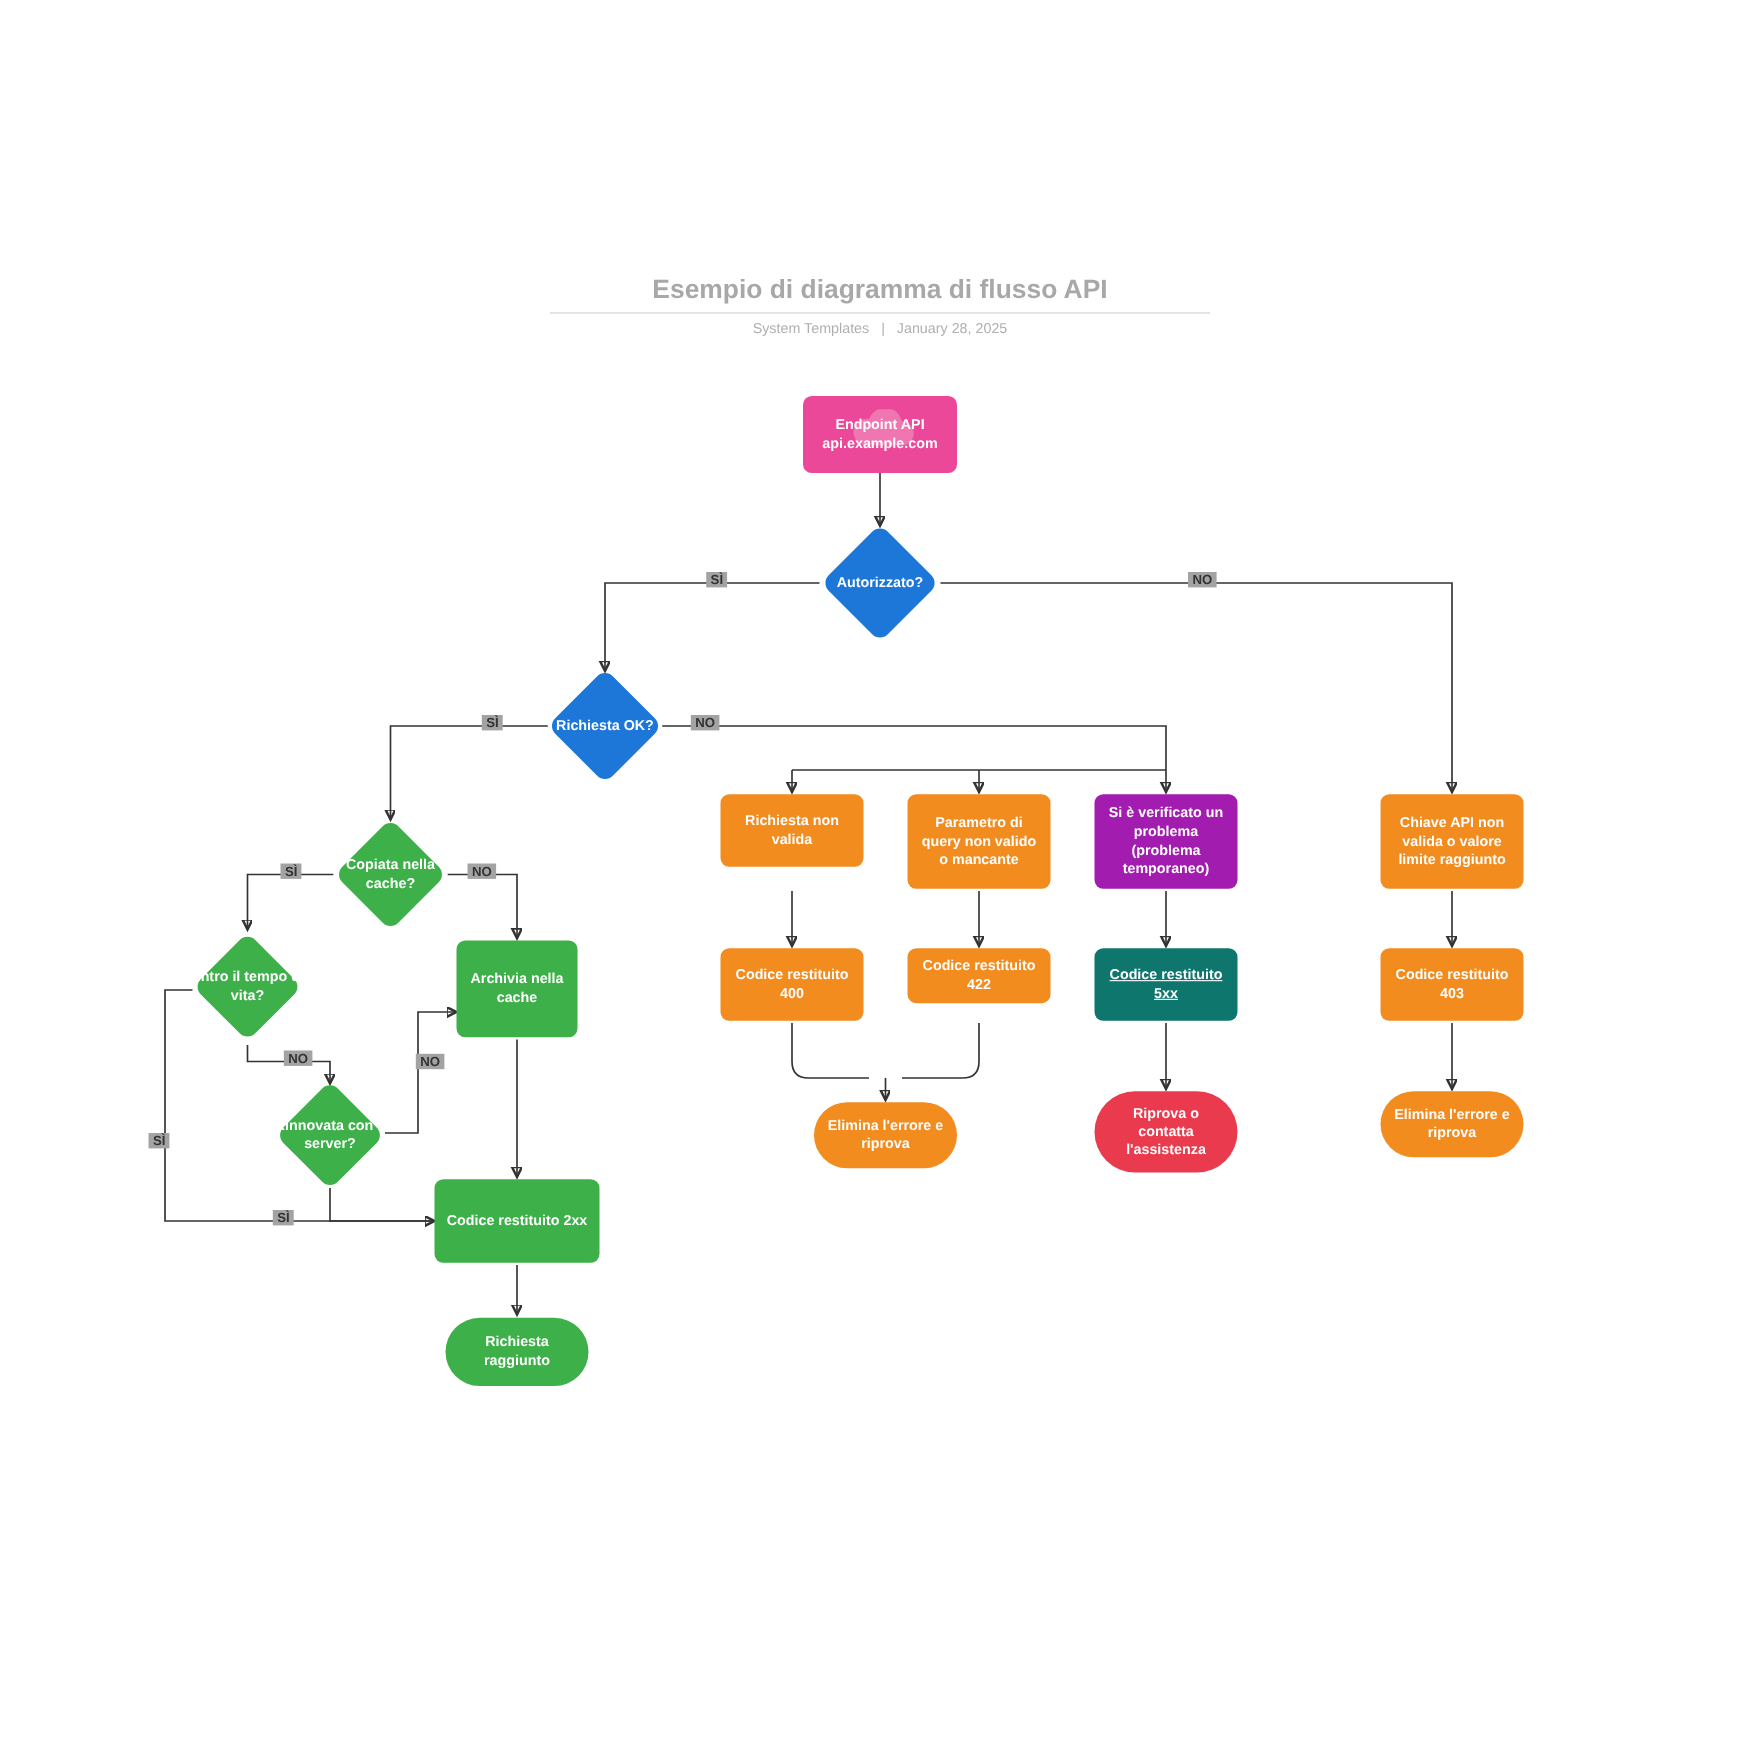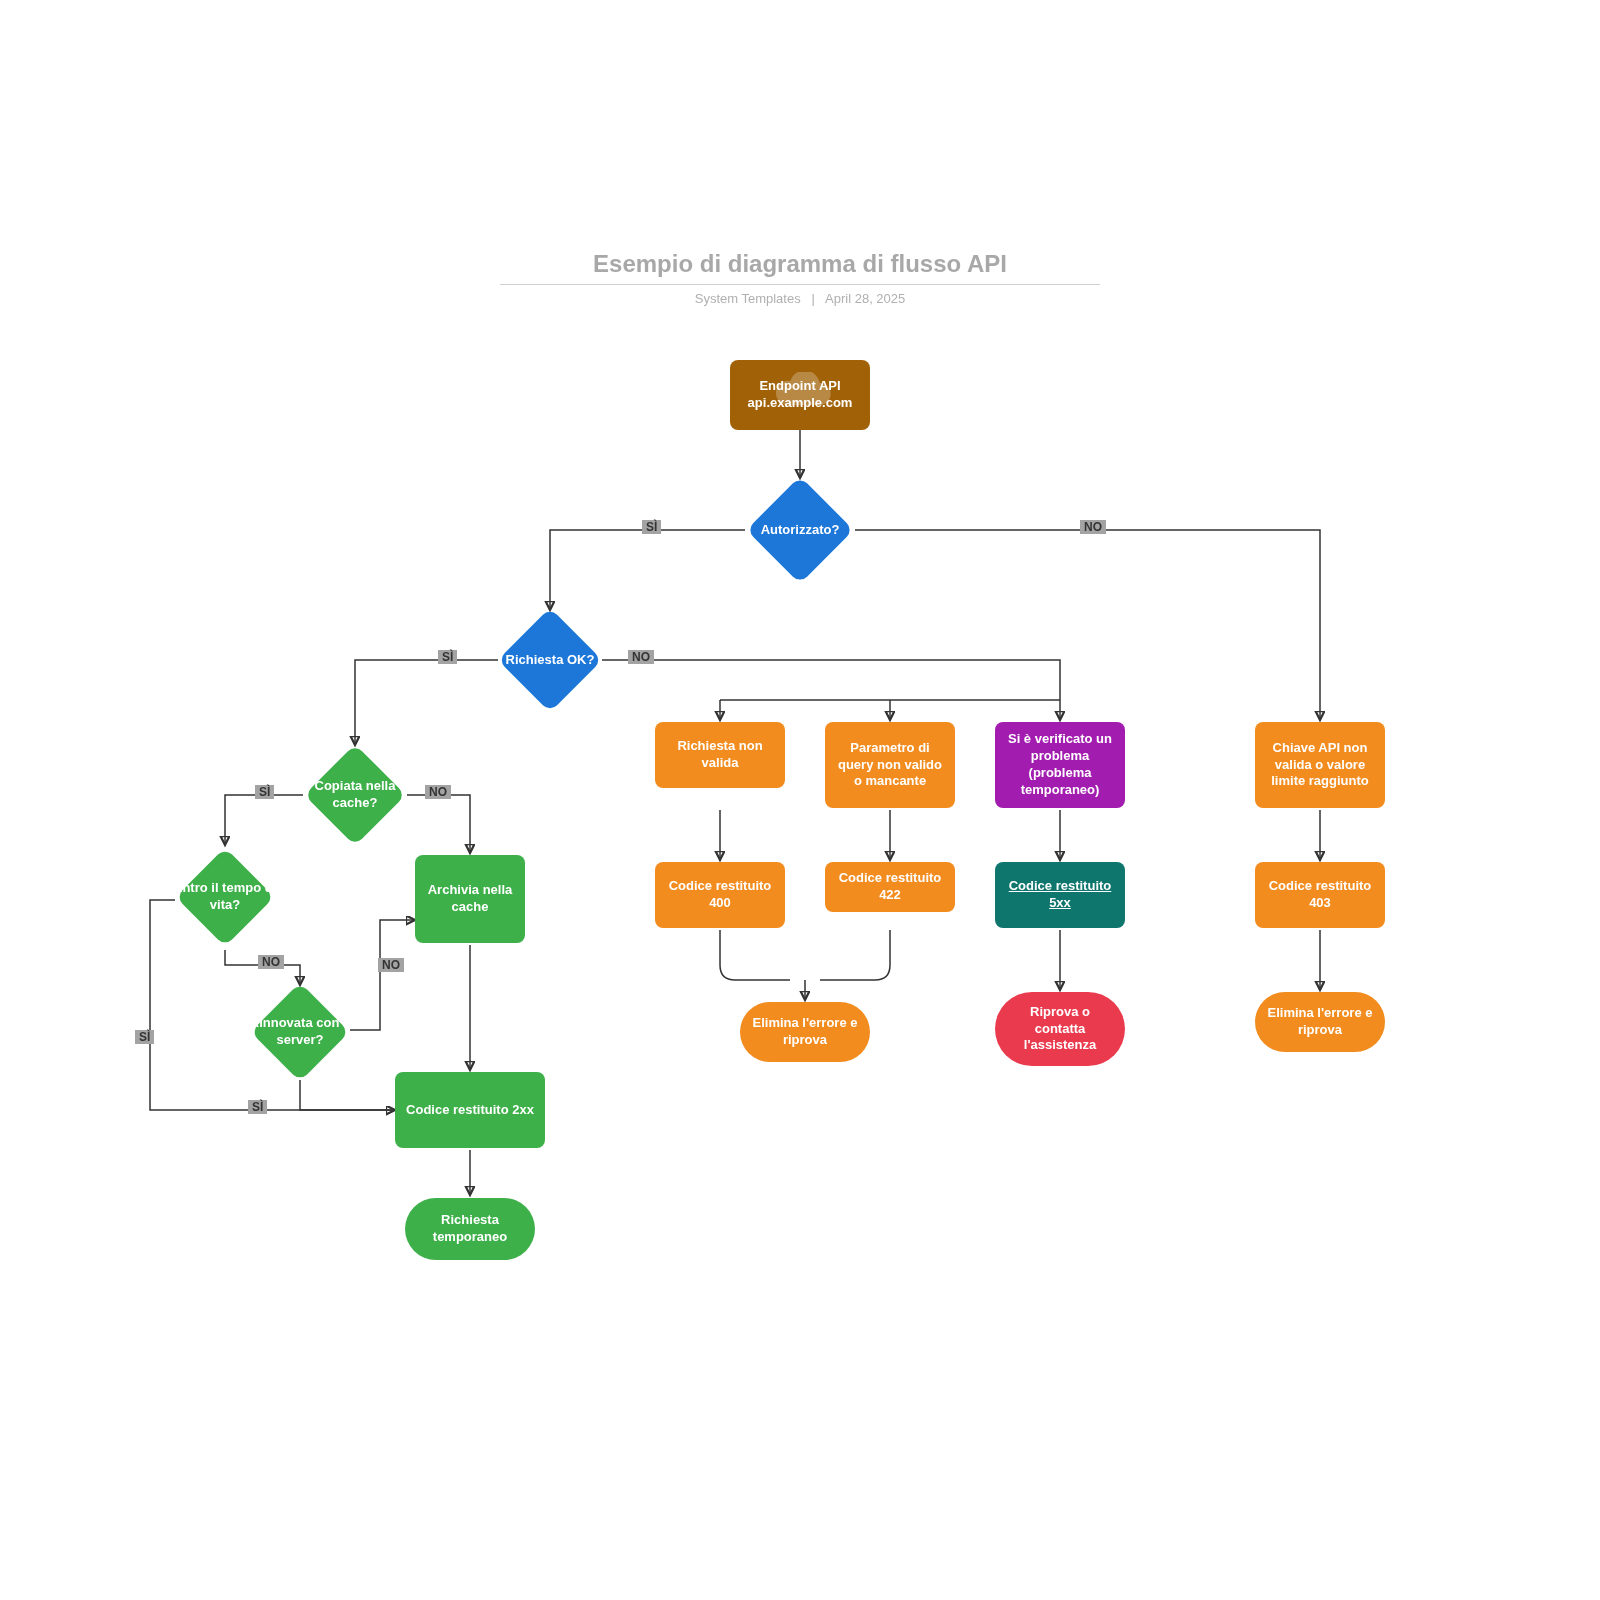--- a/index.html
+++ b/index.html
@@ -97,21 +97,21 @@
   }
 </style>
 </head>
 <body>
 
 <div class="header">
   <div class="title">Esempio di diagramma di flusso API</div>
   <div class="subtitle">
     <span>System Templates</span>
     <span>&nbsp;&nbsp;|&nbsp;&nbsp;</span>
-    <span>April 28, 2025</span>
+    <span>January 28, 2025</span>
   </div>
 </div>
 
 <div class="canvas">
 
 <svg class="lines">
   <defs>
     <marker id="arrow" markerWidth="8" markerHeight="8" refX="6" refY="3" orient="auto">
       <path d="M0,0 L6,3 L0,6 Z" fill="#333"></path>
     </marker>
@@ -169,21 +169,21 @@
 <div class="edge-label" style="left:1080px; top:520px;">NO</div>
 <div class="edge-label" style="left:438px; top:650px;">SÌ</div>
 <div class="edge-label" style="left:628px; top:650px;">NO</div>
 <div class="edge-label" style="left:255px; top:785px;">SÌ</div>
 <div class="edge-label" style="left:425px; top:785px;">NO</div>
 <div class="edge-label" style="left:258px; top:955px;">NO</div>
 <div class="edge-label" style="left:135px; top:1030px;">SÌ</div>
 <div class="edge-label" style="left:378px; top:958px;">NO</div>
 <div class="edge-label" style="left:248px; top:1100px;">SÌ</div>
 
-<div class="node rect" style="left:730px; top:360px; width:140px; height:70px; background:#a16207;">
+<div class="node rect" style="left:730px; top:360px; width:140px; height:70px; background:#ec4899;">
   <svg class="cloud-bg" viewBox="0 0 64 40" width="70" height="44" style="left:35px; top:12px;">
     <path d="M50 30 a10 10 0 0 0 0-20 a14 14 0 0 0 -27 -2 a11 11 0 0 0 -13 11 a11 11 0 0 0 11 11 Z" fill="#fff"></path>
   </svg>
   <div style="position:relative; z-index:1;">
     <div>Endpoint API</div>
     <div>api.example.com</div>
   </div>
 </div>
 
 <div class="diamond-wrap" style="left:762px; top:492px; width:76px; height:76px; background:#1C77D9;"></div>
@@ -198,21 +198,21 @@
 <div class="diamond-wrap" style="left:190px; top:862px; width:70px; height:70px; background:#3DB049;"></div>
 <div class="diamond-label" style="left:165px; top:865px; width:120px; height:64px;">Entro il tempo di vita?</div>
 
 <div class="diamond-wrap" style="left:265px; top:997px; width:70px; height:70px; background:#3DB049;"></div>
 <div class="diamond-label" style="left:240px; top:1000px; width:120px; height:64px;">Rinnovata con il server?</div>
 
 <div class="node rect" style="left:415px; top:855px; width:110px; height:88px; background:#3DB049;">Archivia nella cache</div>
 
 <div class="node rect" style="left:395px; top:1072px; width:150px; height:76px; background:#3DB049;">Codice restituito 2xx</div>
 
-<div class="node pill" style="left:405px; top:1198px; width:130px; height:62px; background:#3DB049;">Richiesta temporaneo</div>
+<div class="node pill" style="left:405px; top:1198px; width:130px; height:62px; background:#3DB049;">Richiesta raggiunto</div>
 
 <div class="node rect" style="left:655px; top:722px; width:130px; height:66px; background:#F28C1F;">Richiesta non valida</div>
 
 <div class="node rect" style="left:825px; top:722px; width:130px; height:86px; background:#F28C1F;">Parametro di query non valido o mancante</div>
 
 <div class="node rect" style="left:995px; top:722px; width:130px; height:86px; background:#a21caf;">Si è verificato un problema (problema temporaneo)</div>
 
 <div class="node rect" style="left:1255px; top:722px; width:130px; height:86px; background:#F28C1F;">Chiave API non valida o valore limite raggiunto</div>
 
 <div class="node rect" style="left:655px; top:862px; width:130px; height:66px; background:#F28C1F;">Codice restituito 400</div>

